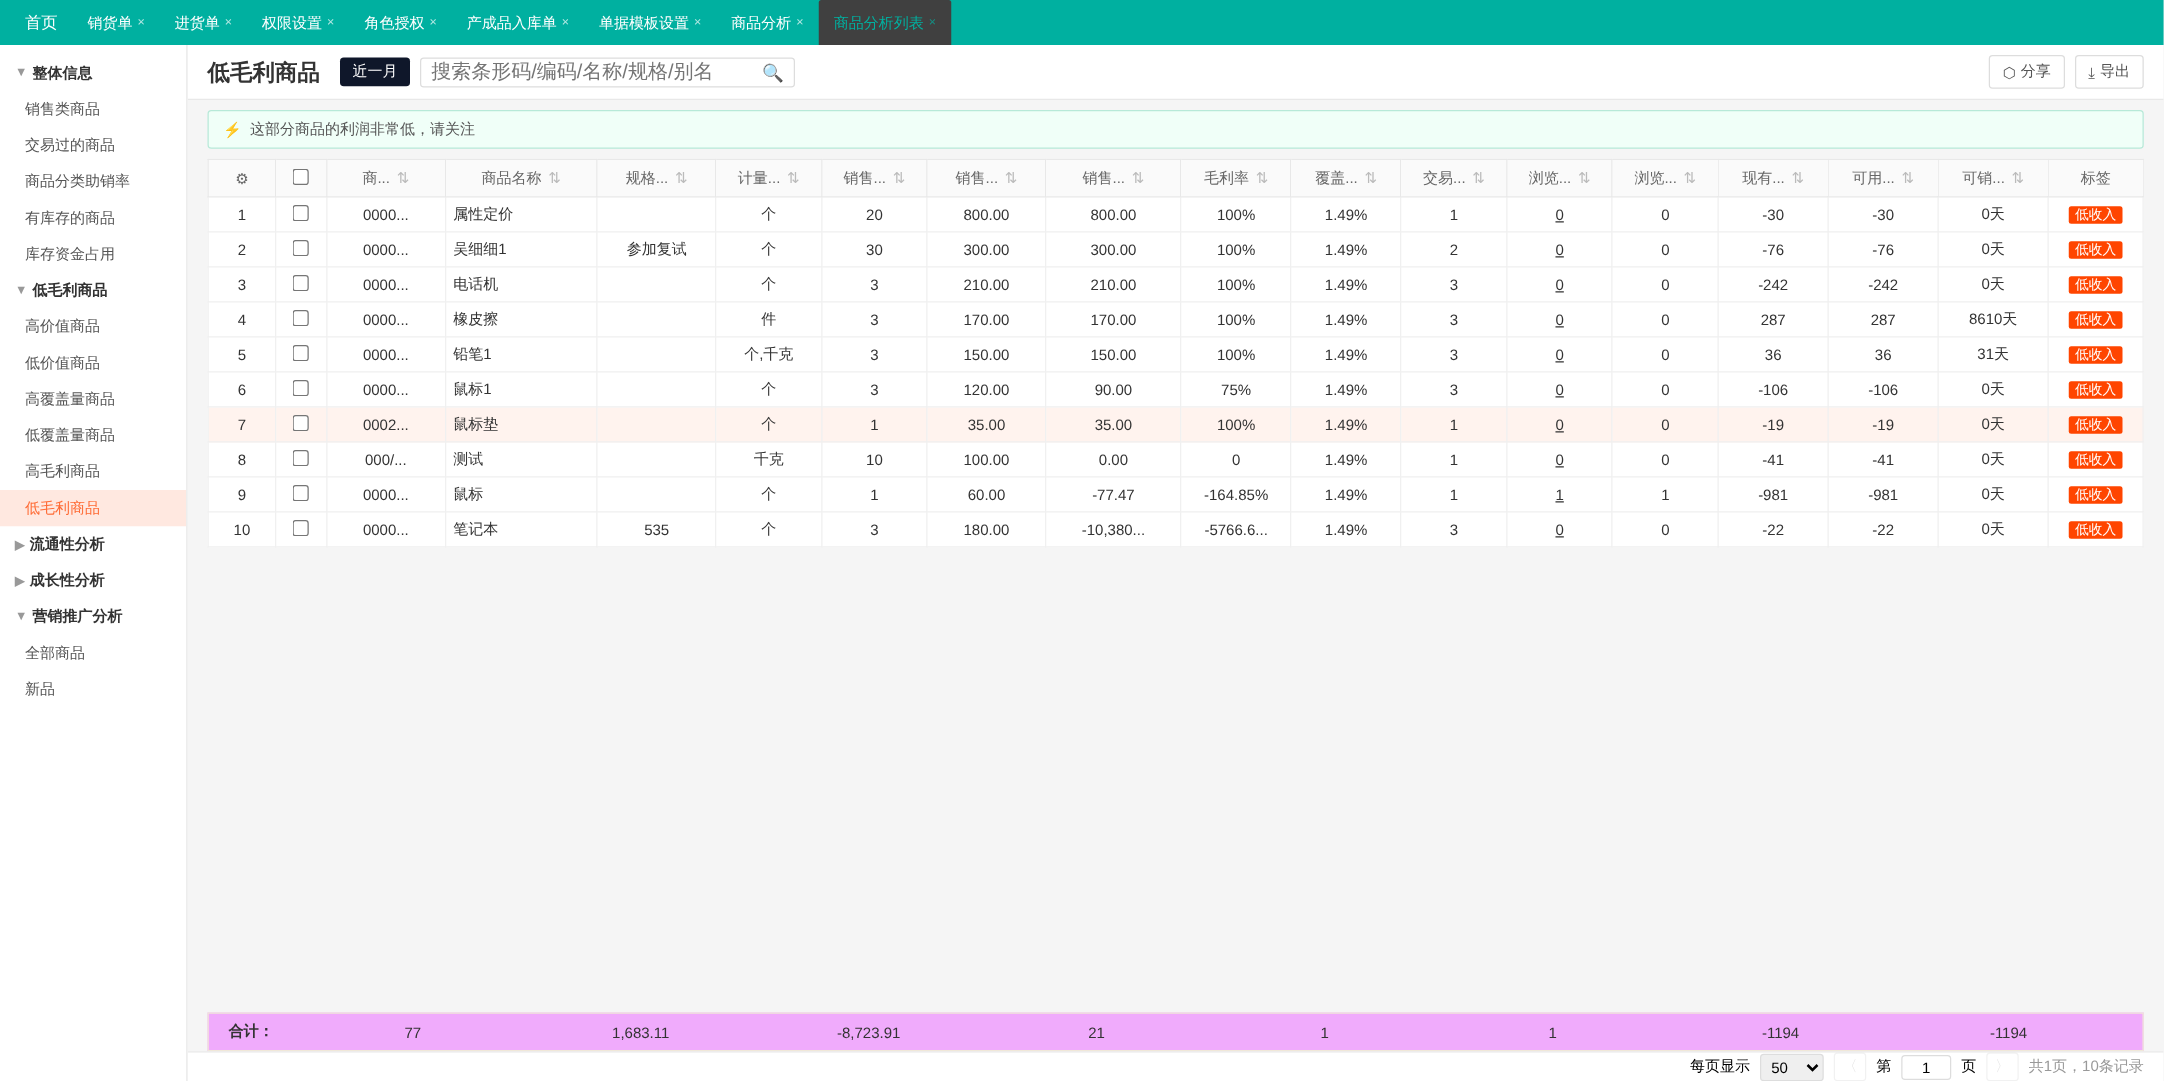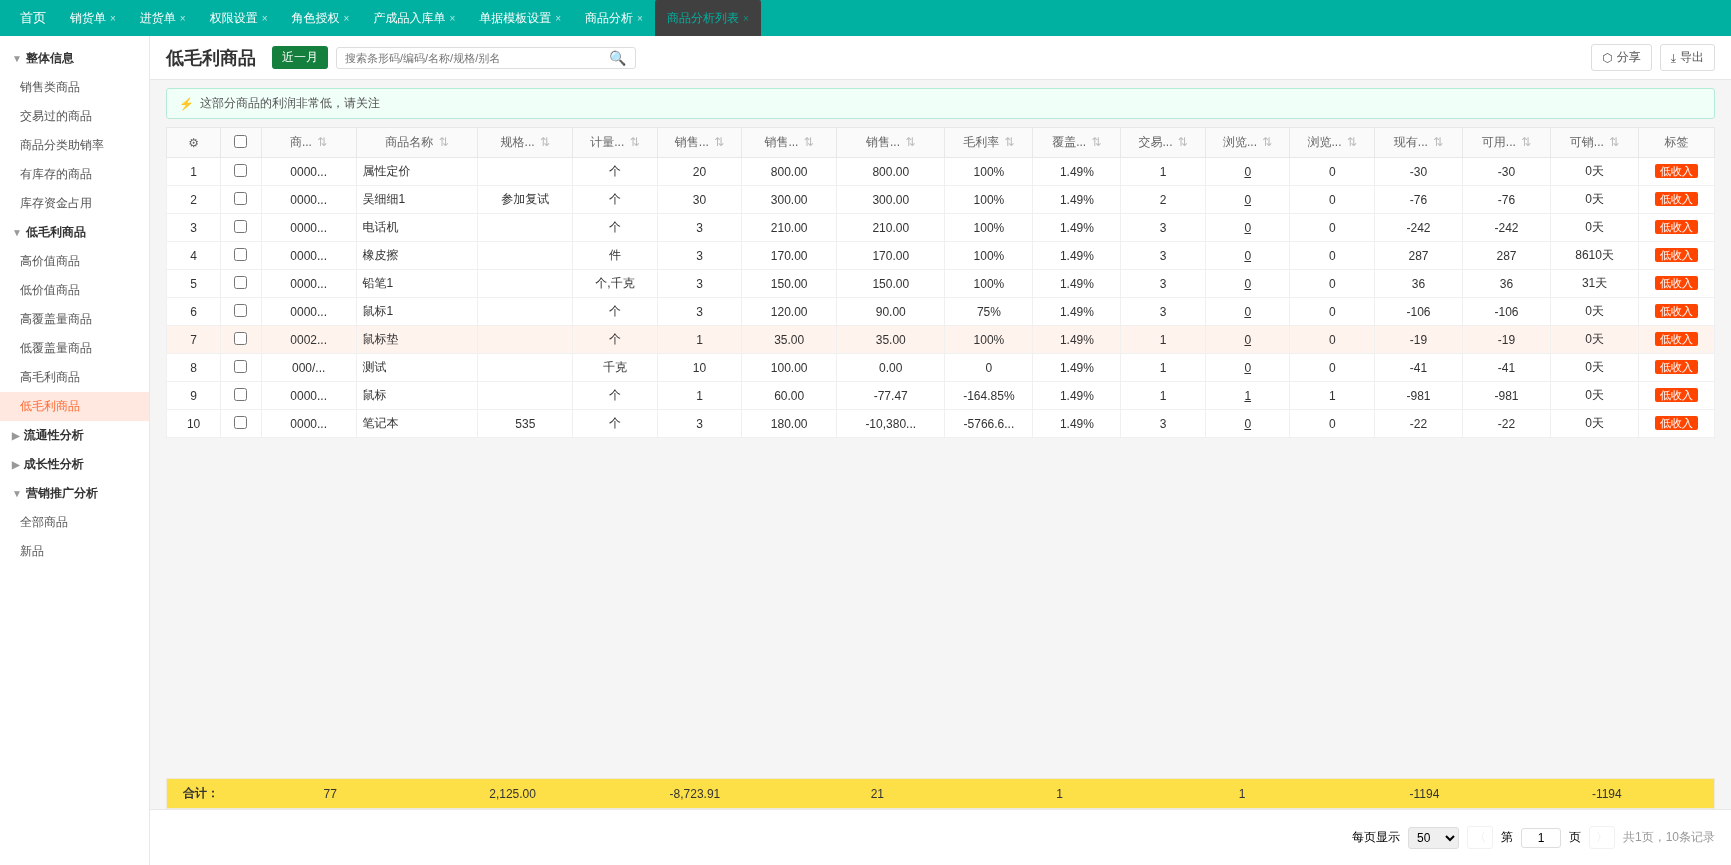--- a/index.html
+++ b/index.html
@@ -75,42 +75,42 @@
       border-bottom: 1px solid #e8e8e8;
       gap: 8px;
     }
     .page-title {
       font-size: 18px;
       font-weight: bold;
       color: #333;
       margin-right: 8px;
     }
     .period-btn {
-      background: #15803d;
+      background: #0f172a;
       color: white;
       border: none;
       padding: 3px 10px;
       border-radius: 3px;
       cursor: pointer;
       font-size: 12px;
     }
     .search-box {
       display: flex;
       align-items: center;
       border: 1px solid #ddd;
       border-radius: 3px;
       padding: 2px 8px;
       background: #fff;
       flex: 1;
       max-width: 300px;
     }
     .search-box input {
       border: none;
       outline: none;
-      font-size: 11px;
+      font-size: 16px;
       color: #000000;
       width: 100%;
     }
     .search-icon { color: #ccc; font-size: 14px; }
     .header-actions { margin-left: auto; display: flex; gap: 8px; }
     .action-btn {
       display: flex;
       align-items: center;
       gap: 4px;
       padding: 4px 10px;
@@ -180,39 +180,39 @@
       padding: 1px 5px;
       border-radius: 2px;
       font-size: 11px;
     }
     .underline { text-decoration: underline; cursor: pointer; }
 
     
     .table-footer {
       display: flex;
       align-items: center;
-      background: #fde047;
+      background: #f0abfc;
       border: 1px solid #f0e8d8;
       padding: 6px 16px;
       margin: 0 16px;
     }
     .footer-label { font-weight: bold; color: #333; margin-right: 20px; }
     .footer-cell {
       text-align: center;
       padding: 0 6px;
       min-width: 80px;
       color: #333;
     }
 
     
     .pagination-bar {
       display: flex;
       align-items: center;
       justify-content: flex-end;
-      padding: 16px 16px;
+      padding: 0 16px;
       background: #fff;
       border-top: 1px solid #e8e8e8;
       gap: 8px;
     }
     .pagination-bar select {
       border: 1px solid #ddd;
       padding: 2px 4px;
       border-radius: 3px;
       font-size: 12px;
     }
@@ -588,21 +588,21 @@
     <td class="col-tag"><span class="tag-badge">低收入</span></td>
   </tr>
           </tbody>
       </table>
     </div>
 
     <div class="table-footer">
       <span class="footer-label">合计：</span>
       <div style="display:flex; gap:0; flex:1; justify-content: space-around;">
         <span class="footer-cell">77</span>
-        <span class="footer-cell">2,125.00</span>
+        <span class="footer-cell">1,683.11</span>
         <span class="footer-cell red-text">-8,723.91</span>
         <span class="footer-cell">21</span>
         <span class="footer-cell">1</span>
         <span class="footer-cell">1</span>
         <span class="footer-cell">-1194</span>
         <span class="footer-cell">-1194</span>
       </div>
     </div>
 
     <div class="pagination-bar">

